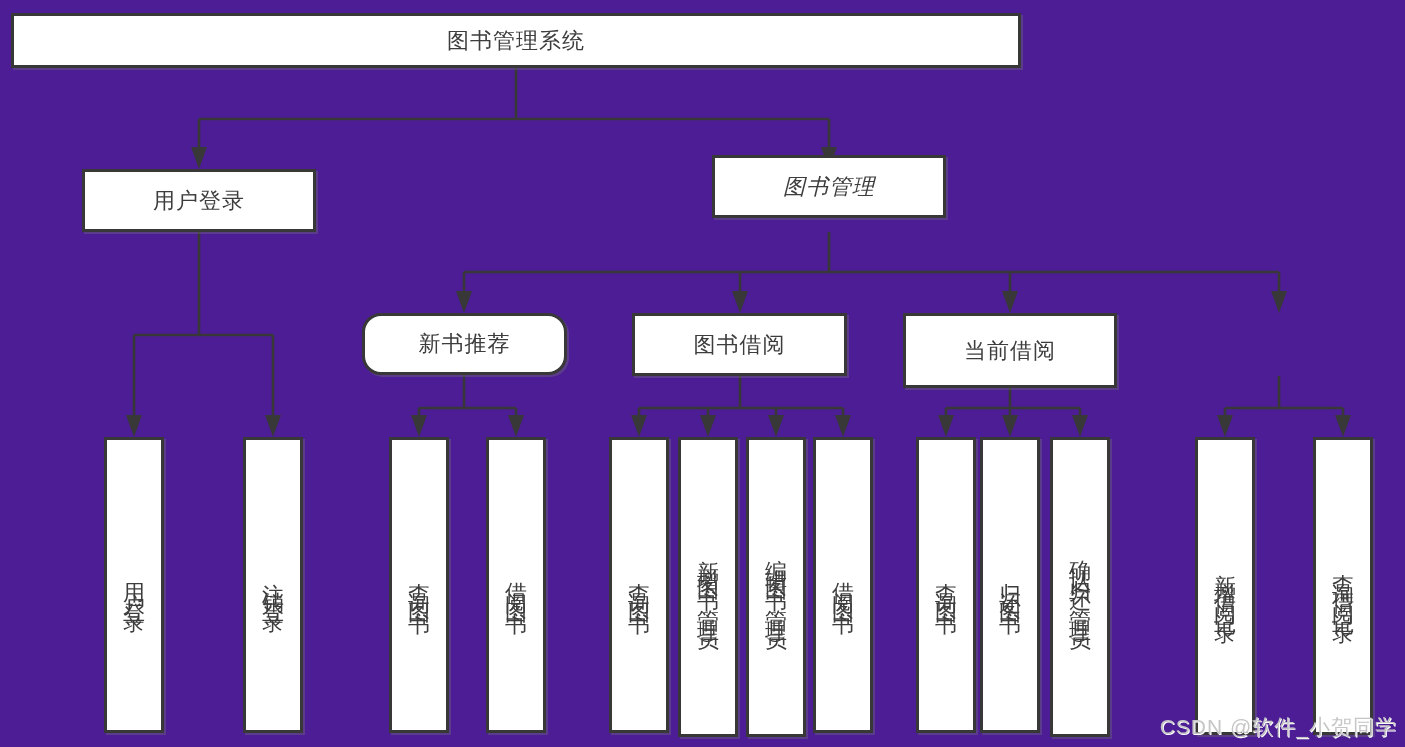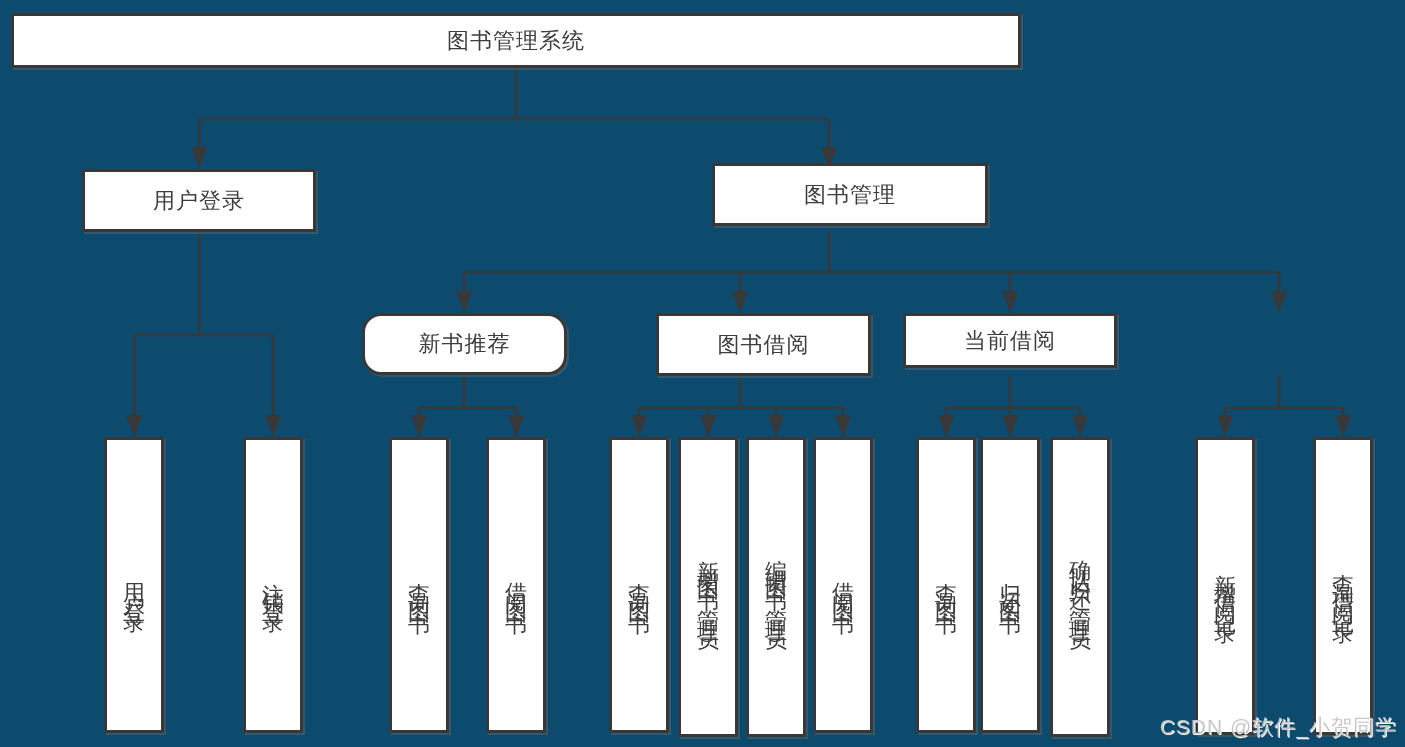--- a/index.html
+++ b/index.html
@@ -1,19 +1,19 @@
 <!DOCTYPE html>
 <html><head>
 <meta charset="utf-8">
 <style>
   html,body{margin:0;padding:0;background:#ffffff;}
   .stage{
     position:relative;
     width:1405px;height:747px;
-    background:#0c4a6e;
+    background:#4c1d95;
     font-family:"Liberation Sans","DejaVu Sans",sans-serif;
     overflow:hidden;
   }
   .wires{position:absolute;left:0;top:0;z-index:1;}
   .node{
     position:absolute;
     box-sizing:border-box;
     background:#ffffff;
     border:3px solid #383838;
     box-shadow:2px 2px 0 rgba(120,120,120,0.35);
@@ -112,31 +112,31 @@
     </g>
   </svg>
 
   <div class="node hnode" style="left:11px;top:13px;width:1010px;height:55px;">
     <span>图书管理系统</span>
   </div>
 
   <div class="node hnode" style="left:82px;top:169px;width:234px;height:63px;">
     <span>用户登录</span>
   </div>
-  <div class="node hnode" style="left:712px;top:163px;width:276px;height:63px;">
+  <div class="node hnode" style="left:712px;top:155px;width:234px;height:63px;font-style:italic;">
     <span>图书管理</span>
   </div>
 
   <div class="node hnode" style="left:362px;top:313px;width:205px;height:62px;border-radius:19px;">
     <span>新书推荐</span>
   </div>
-  <div class="node hnode" style="left:632px;top:313px;width:215px;height:63px;margin-left:24px;">
+  <div class="node hnode" style="left:632px;top:313px;width:215px;height:63px;">
     <span>图书借阅</span>
   </div>
-  <div class="node hnode" style="left:903px;top:313px;width:214px;height:55px;">
+  <div class="node hnode" style="left:903px;top:313px;width:214px;height:75px;">
     <span>当前借阅</span>
   </div>
 
   <div class="node vnode" style="left:104px;top:437px;width:60px;height:296px;">
     <span>用户登录</span>
   </div>
   <div class="node vnode" style="left:243px;top:437px;width:60px;height:296px;">
     <span>注销登录</span>
   </div>
 

